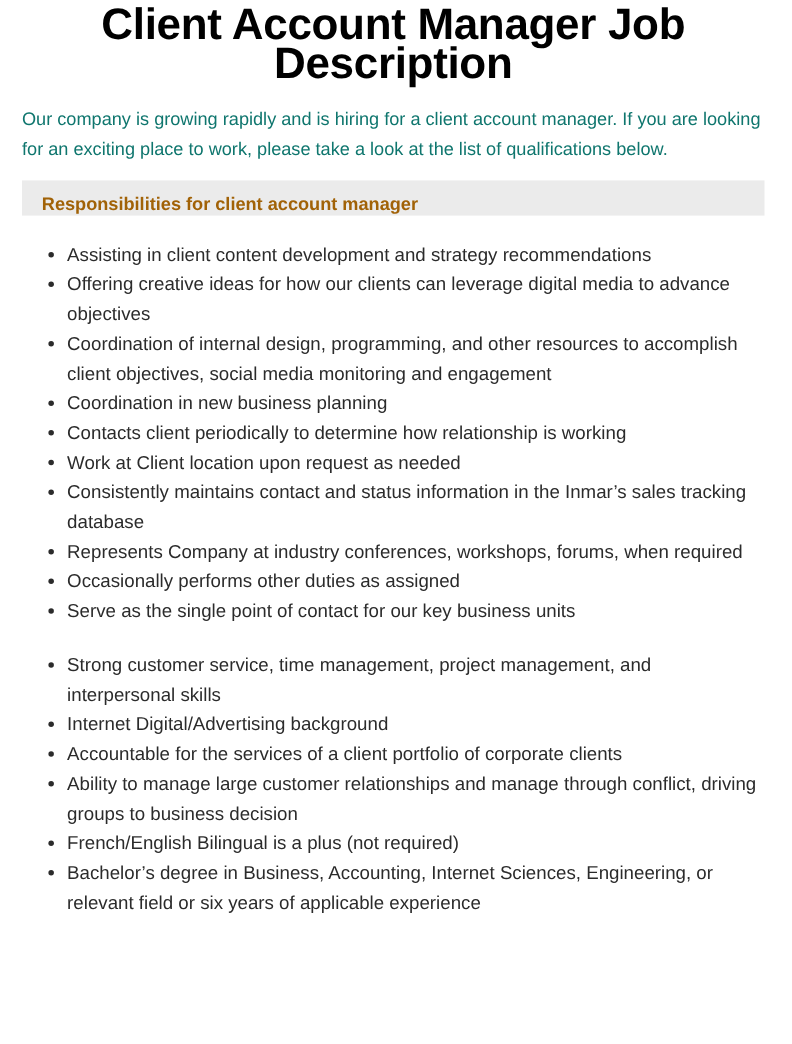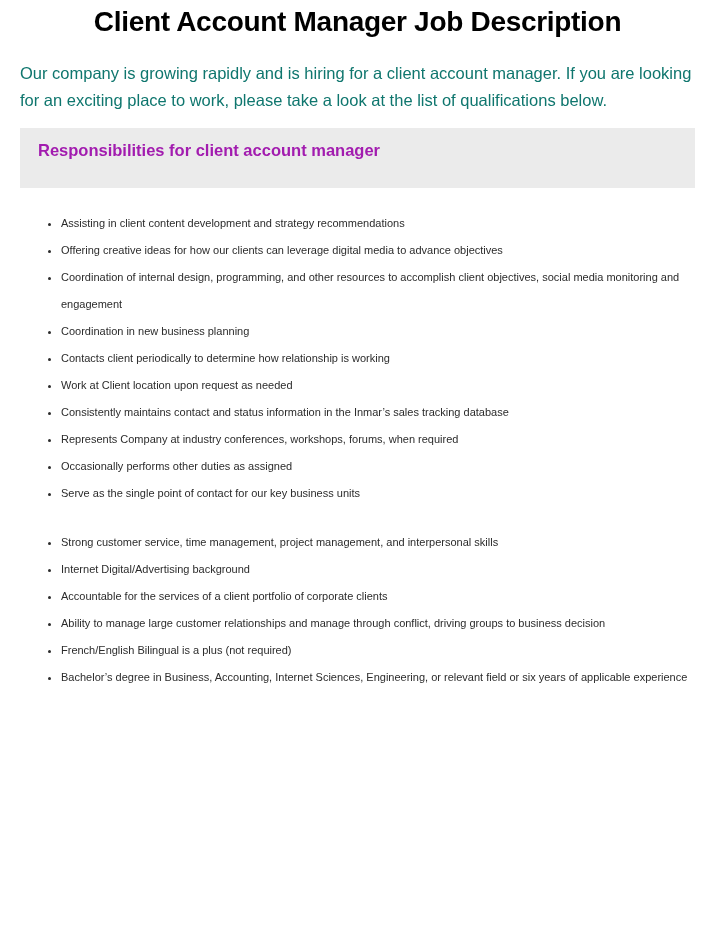--- a/index.html
+++ b/index.html
@@ -15,50 +15,50 @@
     width: 720px;
     min-height: 949px;
     box-sizing: border-box;
     padding: 0 25px 27px 20px;
     background: #ffffff;
   }
   .doc-title {
     margin: 0;
     padding-top: 4px;
     text-align: center;
-    font-size: 28px;
+    font-size: 40px;
     line-height: 36px;
     font-weight: bold;
     color: #000000;
     letter-spacing: -0.3px;
   }
   .intro {
     margin: 20px 0 0 0;
     font-size: 16.5px;
     line-height: 27px;
     color: #0f766e;
   }
   .section-heading {
     margin-top: 14px;
-    height: 60px;
+    height: 32px;
     line-height: 44px;
     background: #ebebeb;
     padding-left: 18px;
     font-size: 16.5px;
     font-weight: bold;
-    color: #a21caf;
+    color: #a16207;
     overflow: hidden;
   }
   ul.bullet-list {
     margin: 22px 0 14px 0;
     padding-left: 41px;
     list-style: disc outside;
   }
   ul.bullet-list li {
-    font-size: 11px;
+    font-size: 17px;
     line-height: 27px;
     color: #2b2b2b;
   }
   ul.bullet-list.last {
     margin-bottom: 0;
   }
 </style>
 </head>
 <body>
 

